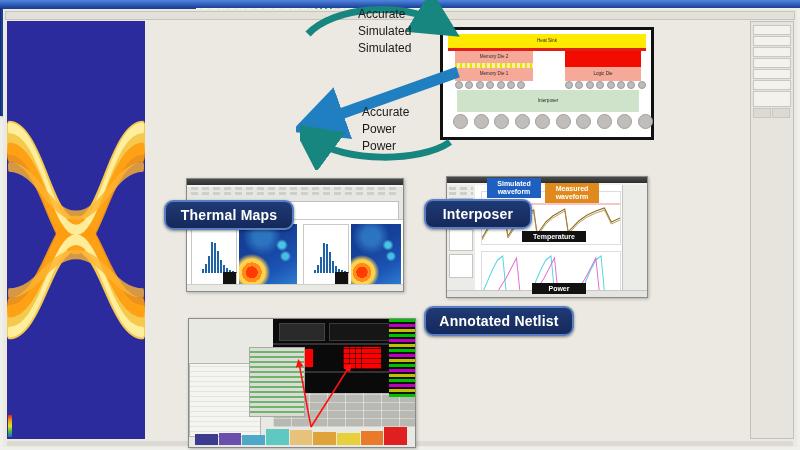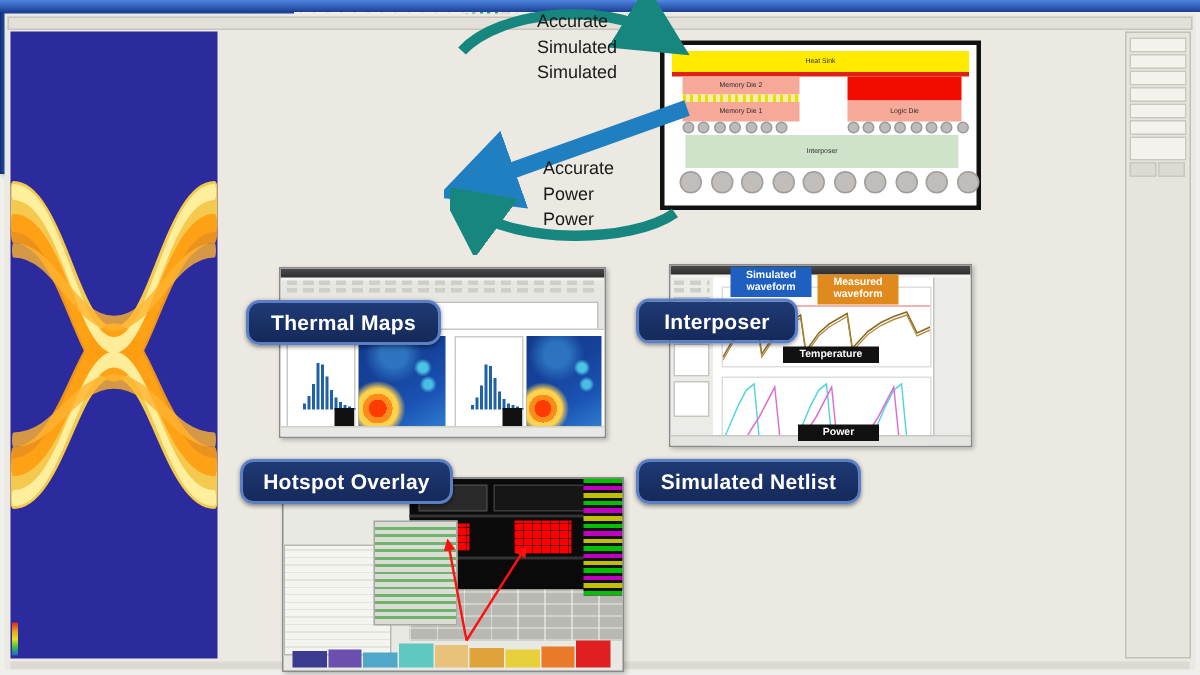--- a/index.html
+++ b/index.html
@@ -385,23 +385,20 @@
       <i style="height:10px;background:#4fa8c8"></i>
       <i style="height:16px;background:#5fc9c1"></i>
       <i style="height:15px;background:#e8c27a"></i>
       <i style="height:13px;background:#e0a33a"></i>
       <i style="height:12px;background:#e8d03a"></i>
       <i style="height:14px;background:#e87a2a"></i>
       <i style="height:18px;background:#e02020"></i>
     </div>
   </div>
 
-  <div class="pill" style="left:160px;top:306px;width:138px;height:26px;font-size:14px;">
-    <span>Hotspot Overlay</span>
-  </div>
 
   <div class="an">
     <div class="an-title"></div>
     <div class="an-inner">
       <div class="an-tools"></div>
       <div class="an-plot">
         <svg viewBox="0 0 138 86" preserveAspectRatio="none" style="width:100%;height:100%;">
           <g fill="none" stroke-linecap="round">
             <path d="M2,24 C34,24 44,44 69,44 C94,44 104,24 136,24" stroke="#ffd24a" stroke-width="7" opacity=".95"></path>
             <path d="M2,62 C34,62 44,44 69,44 C94,44 104,62 136,62" stroke="#ffd24a" stroke-width="7" opacity=".95"></path>
@@ -425,16 +422,16 @@
         <div class="an-sidebox" style="top:58px;"></div>
         <div class="an-sidebox" style="top:69px;height:14px;"></div>
         <div class="an-sidebox" style="top:86px;width:16px;background:#dcdad2;"></div>
         <div class="an-sidebox" style="top:86px;left:21px;width:16px;background:#dcdad2;"></div>
       </div>
       <div class="an-status"></div>
     </div>
   </div>
 
   <div class="pill" style="left:424px;top:306px;width:146px;height:26px;font-size:14px;">
-    <span>Simulated Netlist</span>
+    <span>Annotated Netlist</span>
   </div>
 
 </div>
 
 </body></html>

